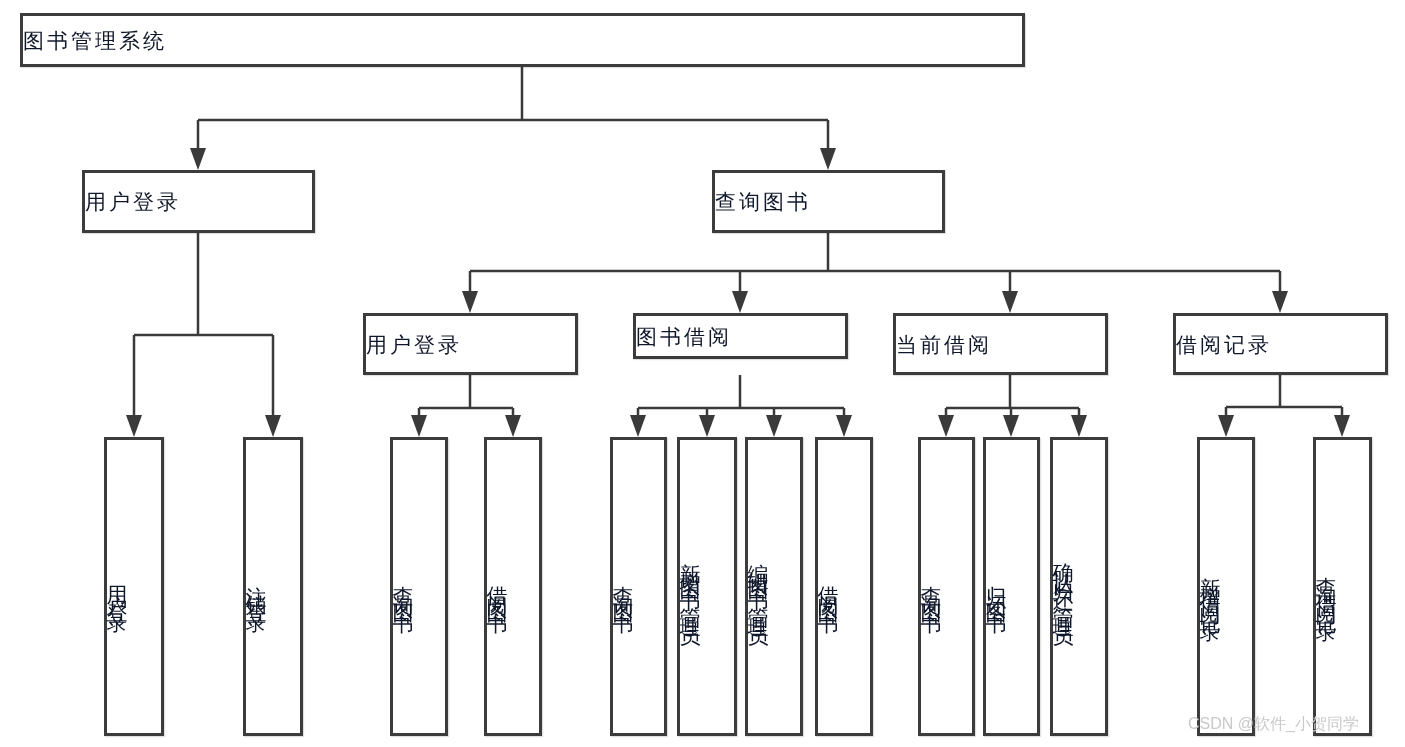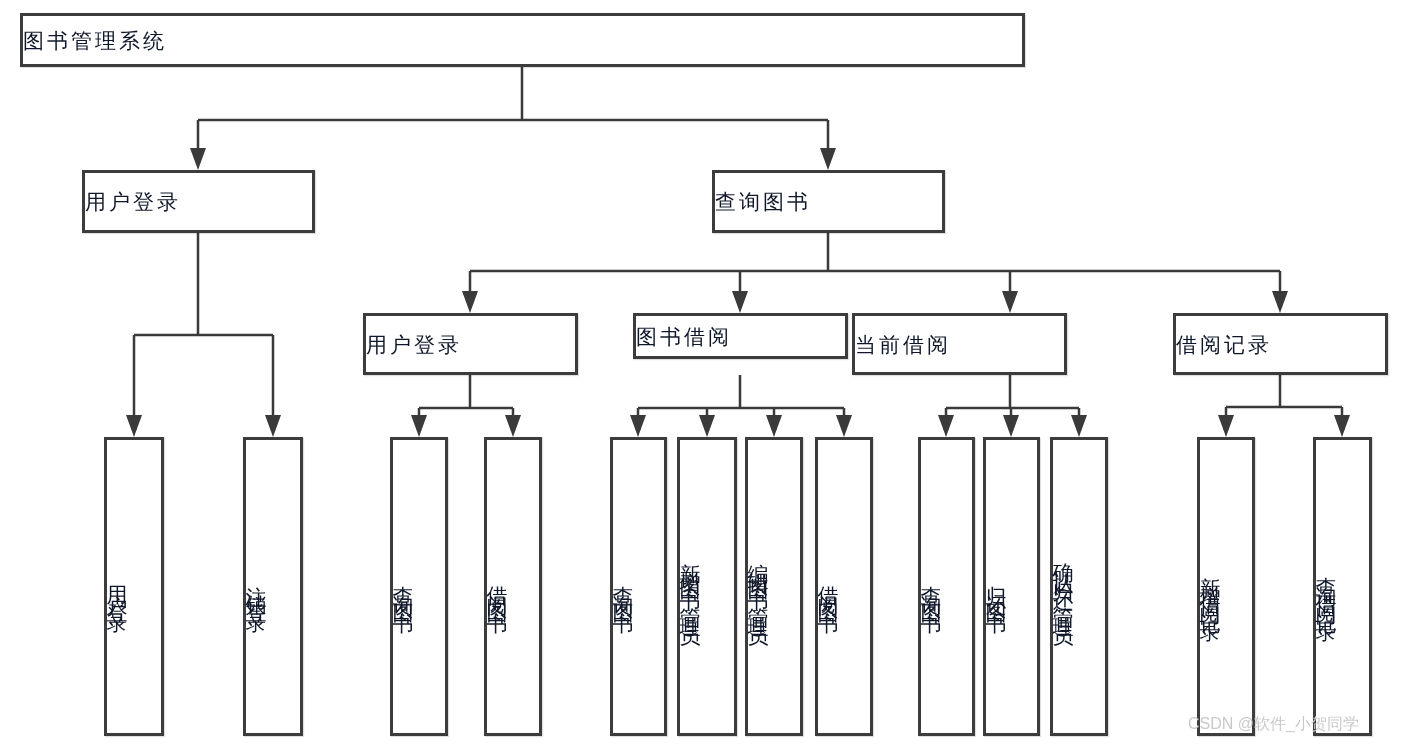--- a/index.html
+++ b/index.html
@@ -46,21 +46,21 @@
     font-size: 21px;
     letter-spacing: 9px;
     line-height: 1;
   }
   
   .n-root      { left: 20px;   top: 13px;  width: 1005px; height: 54px; }
   .n-login     { left: 82px;   top: 170px; width: 233px;  height: 63px; }
   .n-bookmgmt  { left: 712px;  top: 170px; width: 233px;  height: 63px; }
   .n-newbook   { left: 363px;  top: 313px; width: 215px;  height: 62px; }
   .n-borrow    { left: 633px;  top: 313px; width: 215px;  height: 46px; }
-  .n-current   { left: 852px;  top: 313px; width: 215px;  height: 62px; }
+  .n-current   { left: 893px;  top: 313px; width: 215px;  height: 62px; }
   .n-records   { left: 1173px; top: 313px; width: 215px;  height: 62px; }
   
   .leaf { top: 437px; height: 299px; }
   .n-ul1 { left: 104px;  width: 60px; }
   .n-ul2 { left: 243px;  width: 60px; }
   .n-nb1 { left: 390px;  width: 58px; }
   .n-nb2 { left: 484px;  width: 58px; }
   .n-bb1 { left: 610px;  width: 57px; }
   .n-bb2 { left: 677px;  width: 60px; }
   .n-bb3 { left: 745px;  width: 58px; }

